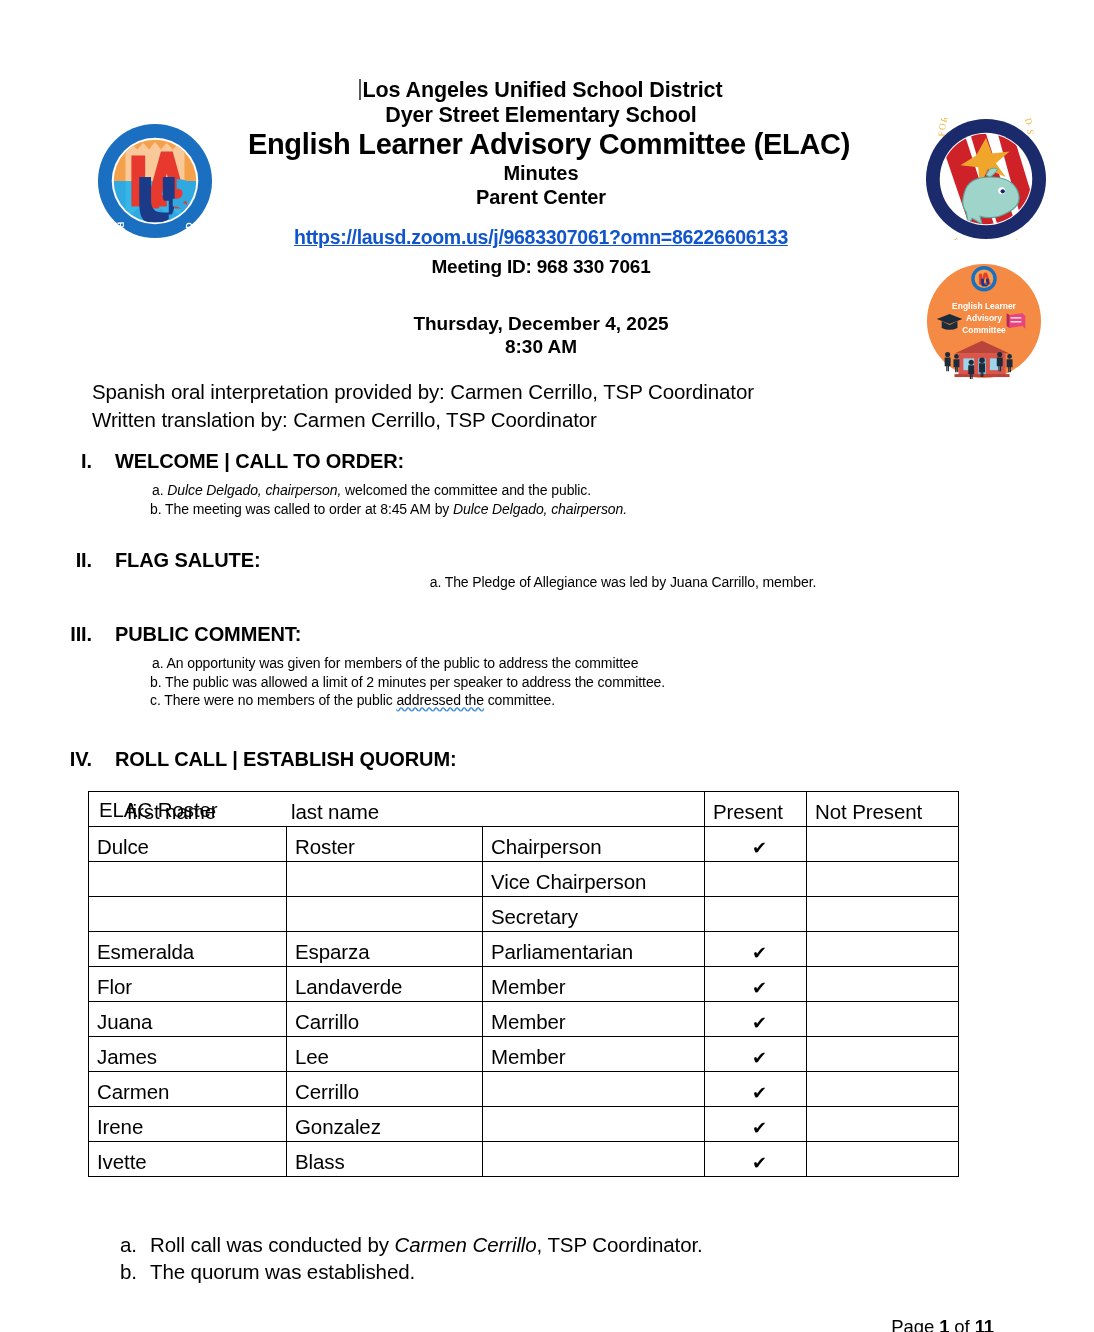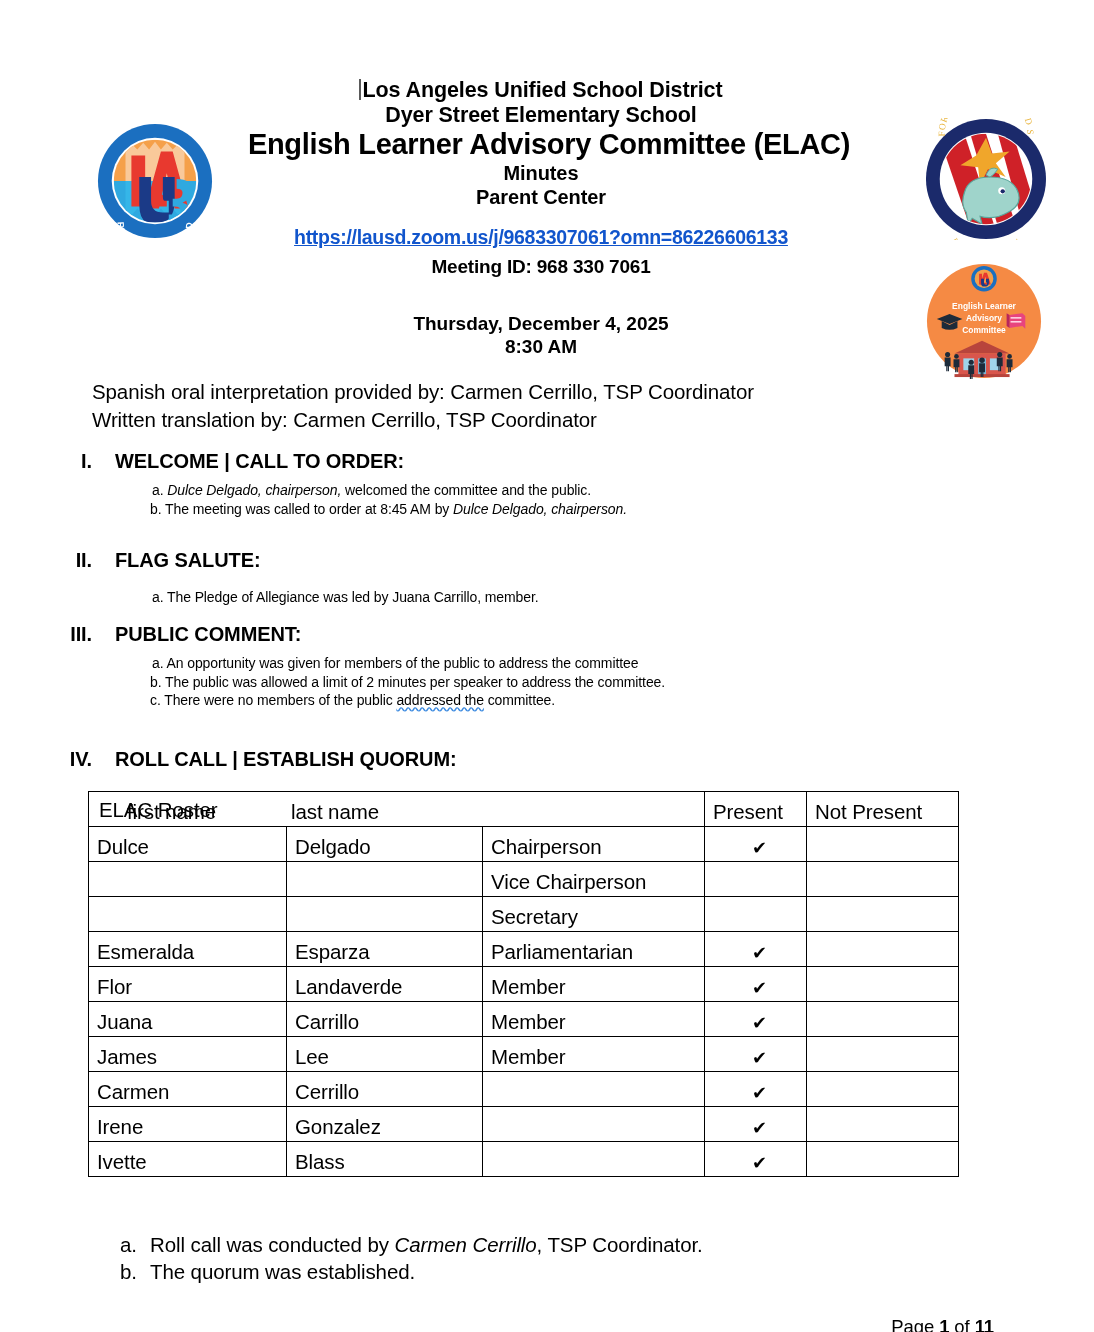--- a/index.html
+++ b/index.html
@@ -124,21 +124,21 @@
     text-decoration: underline wavy #3c8ae0;
     text-decoration-skip-ink: none;
   }
 
   #sec-welcome { top: 450px; }
   #sec-flag    { top: 549px; }
   #sec-public  { top: 623px; }
   #sec-roll    { top: 748px; }
 
   #sec-welcome .sub-list { margin-top: 8px; }
-  #sec-flag .sub-list    { margin-top: 16px; }
+  #sec-flag .sub-list    { margin-top: 1px; text-align: center; }
   #sec-public .sub-list  { margin-top: 8px; }
 
   .sub-a { margin-left: 152px; }
   .sub-b { margin-left: 150px; }
   .sub-c { margin-left: 150px; }
 
   
   .roster-wrap {
     position: absolute;
     left: 88px;
@@ -427,21 +427,21 @@
           <td class="hdr-merge" colspan="3">
             <span class="hdr-roster-label">ELAC Roster</span>
             <span class="hdr-firstname">first name</span>
             <span class="hdr-lastname">last name</span>
           </td>
           <td class="hdr-col">Present</td>
           <td class="hdr-col">Not Present</td>
         </tr>
       <tr class="tall-row">
             <td>Dulce</td>
-            <td>Delgado</td>
+            <td>Roster</td>
             <td>Chairperson</td>
             <td class="check">✔</td>
             <td class="check"></td>
           </tr>
           <tr class="short-row">
             <td></td>
             <td></td>
             <td>Vice Chairperson</td>
             <td class="check"></td>
             <td class="check"></td>

